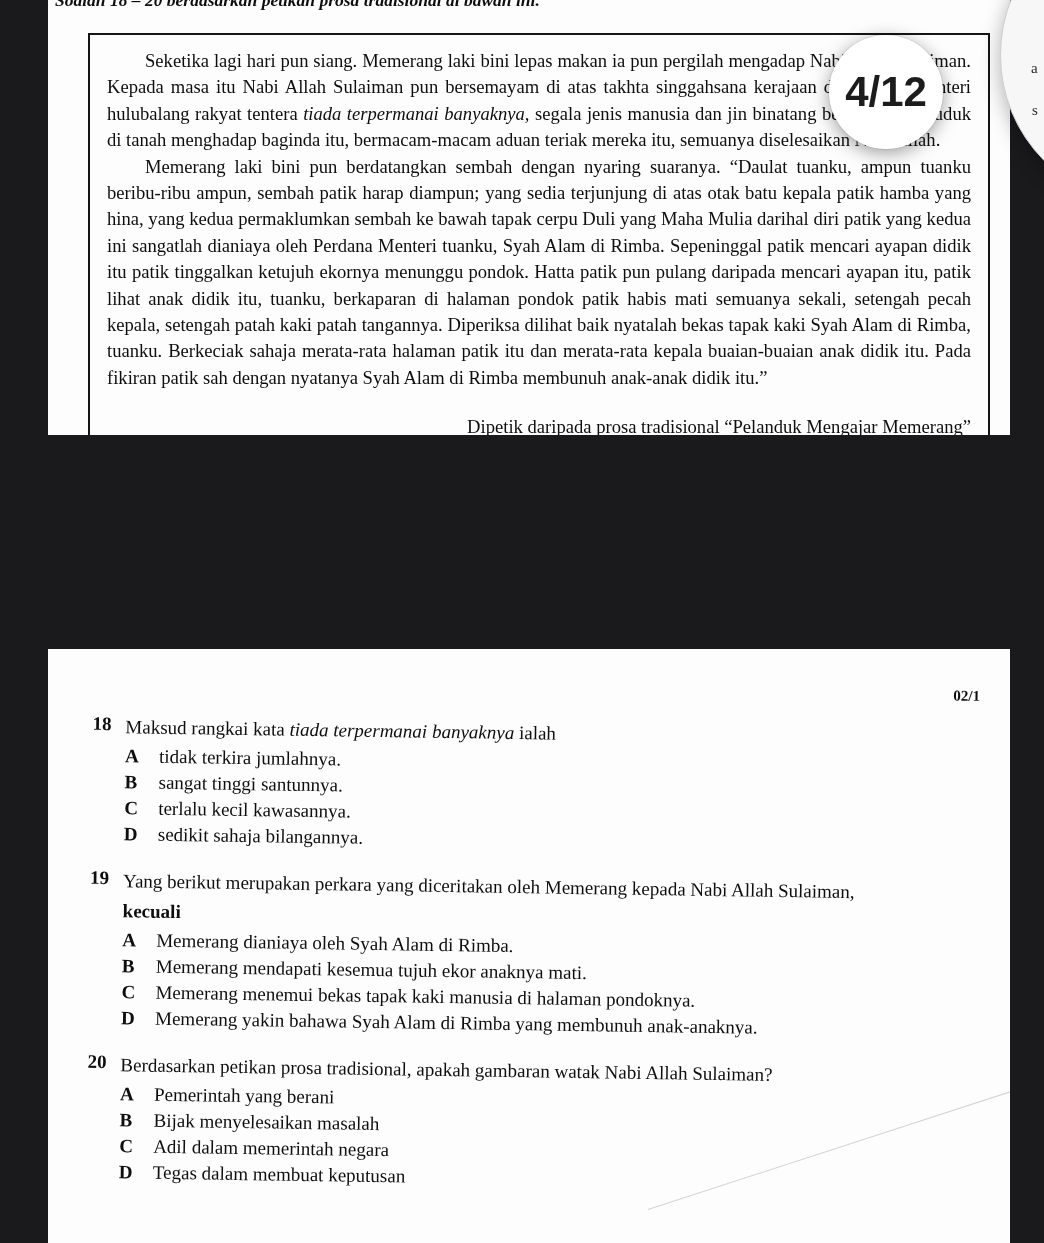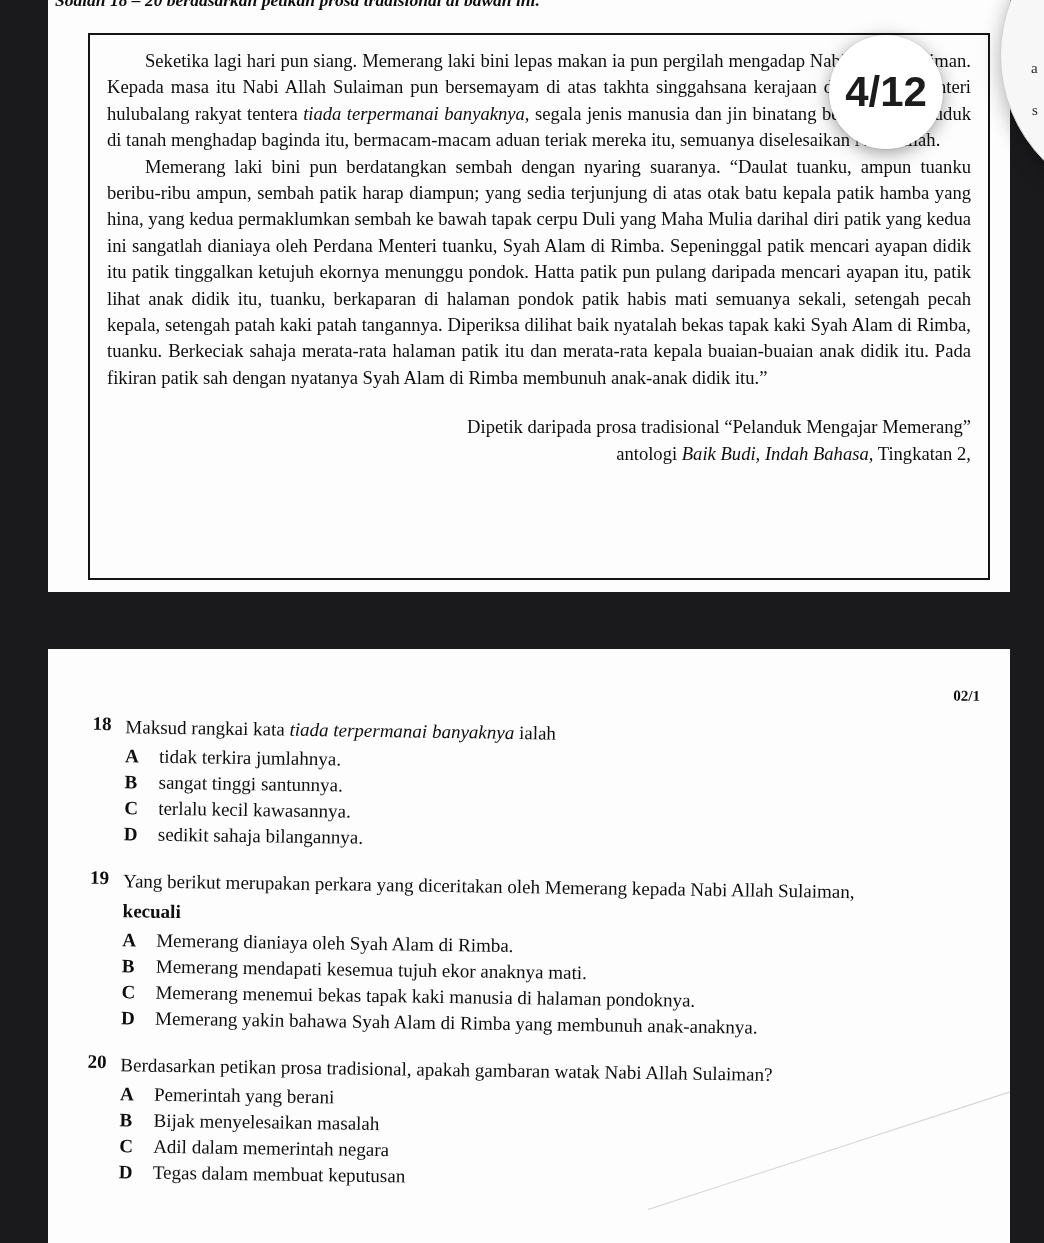--- a/index.html
+++ b/index.html
@@ -3,21 +3,21 @@
 <meta charset="utf-8">
 <style>
   * { margin:0; padding:0; box-sizing:border-box; }
   html,body { background:#101012; }
   .stage{
     position:relative; width:1044px; height:1243px;
     background:#1a1a1c; overflow:hidden;
     font-family:"Liberation Serif", serif; color:#0e0e0e;
   }
   .page{ position:absolute; left:48px; width:962px; background:#fdfdfd; overflow:hidden; }
-  .page-top{ top:0; height:592px;padding-left:12px; }
+  .page-top{ top:0; height:435px;padding-left:12px; }
   .page-bottom{ top:649px; height:594px; }
 
   .clipped-header{
     position:absolute; top:-10px; left:7px;
     font-weight:bold; font-style:italic; font-size:17.5px; white-space:nowrap;
   }
   .passage-box{
     position:absolute; left:40px; top:33px; width:902px; height:547px;
     border:2px solid #151515; padding:13px 17px 10px 17px;
     font-size:18.6px; line-height:26.4px; text-align:justify;

